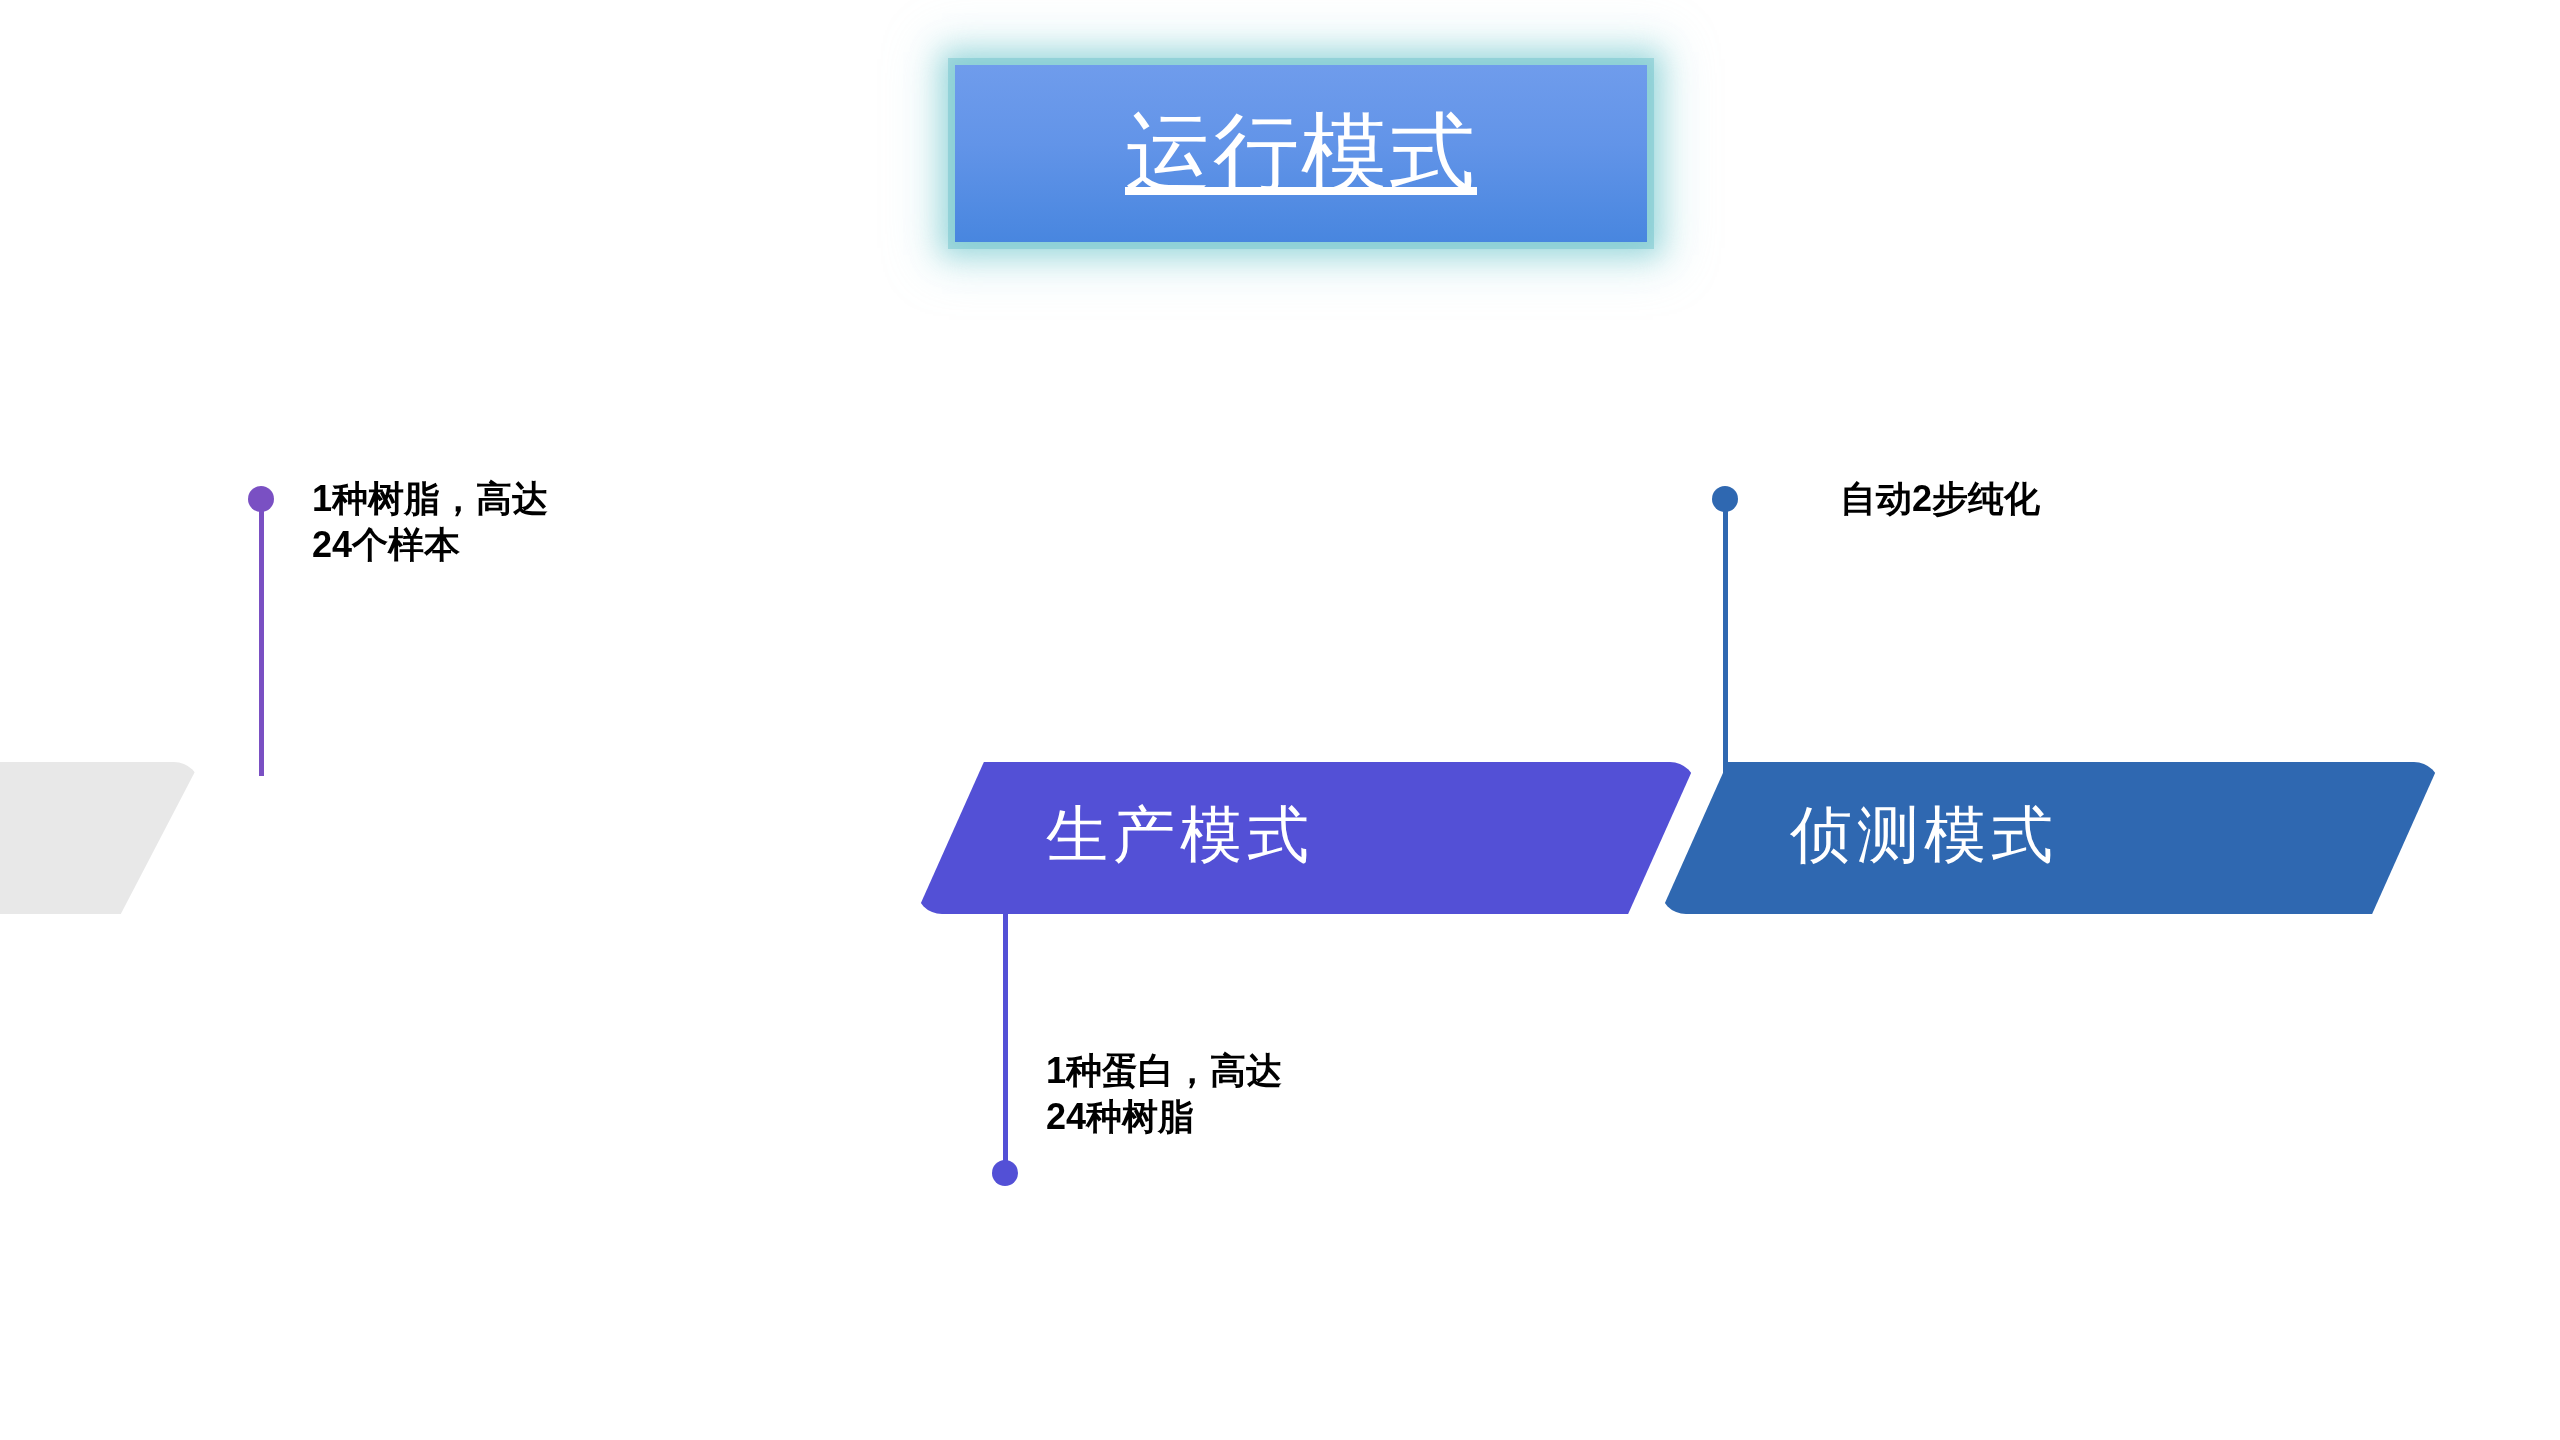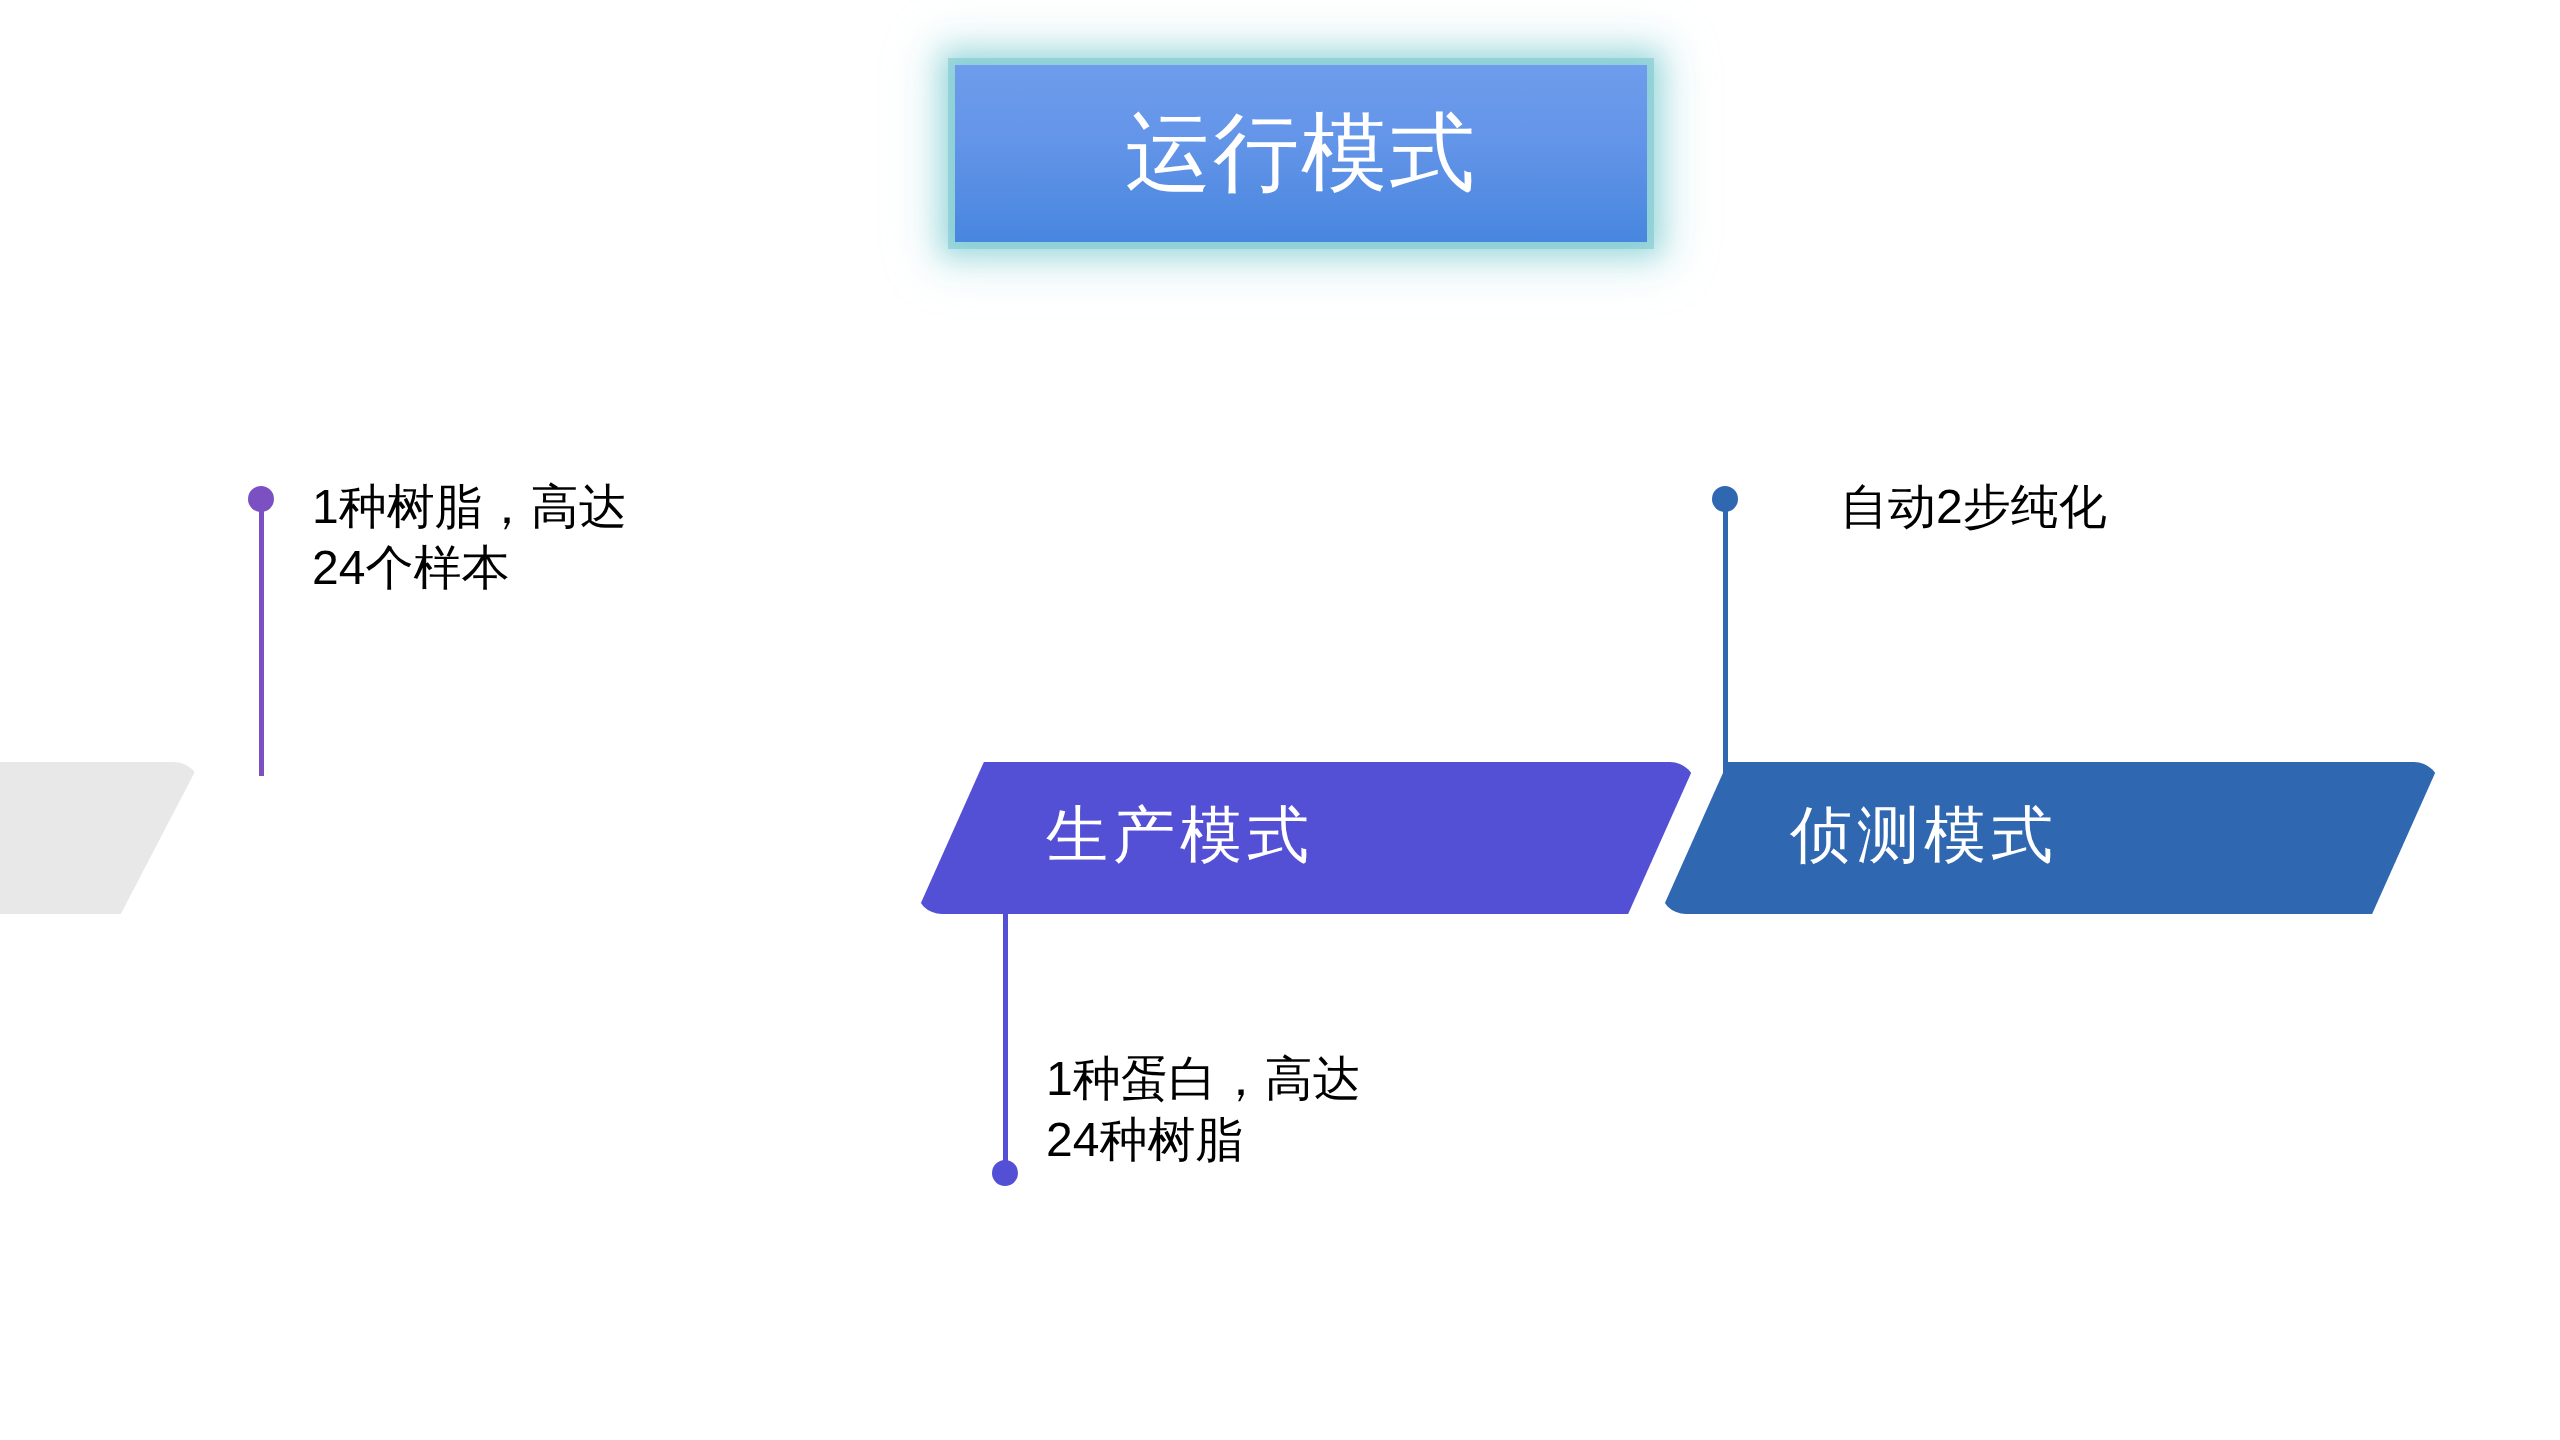--- a/index.html
+++ b/index.html
@@ -38,20 +38,21 @@
     z-index: 5;
   }
   #title-banner-text {
     color: #ffffff;
     font-size: 86px;
     line-height: 1;
     letter-spacing: 2px;
     font-weight: 400;
     white-space: nowrap;
     transform: translateY(-2px);
+    text-decoration: underline;
   }
 
   
   .band {
     position: absolute;
     top: 762px;
     height: 152px;
   }
 
   .chev {
@@ -119,23 +120,23 @@
     width: 5px;
   }
   .callout-dot {
     position: absolute;
     width: 26px;
     height: 26px;
     border-radius: 50%;
   }
   .callout-text {
     position: absolute;
-    font-size: 48px;
+    font-size: 36px;
     line-height: 1.28;
-    font-weight: normal;
+    font-weight: bold;
     color: #000000;
     letter-spacing: 0px;
     white-space: pre-line;
   }
 
   
   #callout-production { left: 0; top: 0; }
   #callout-production .callout-line {
     left: 259px; top: 508px; height: 268px;
     background: #7a50c3;

